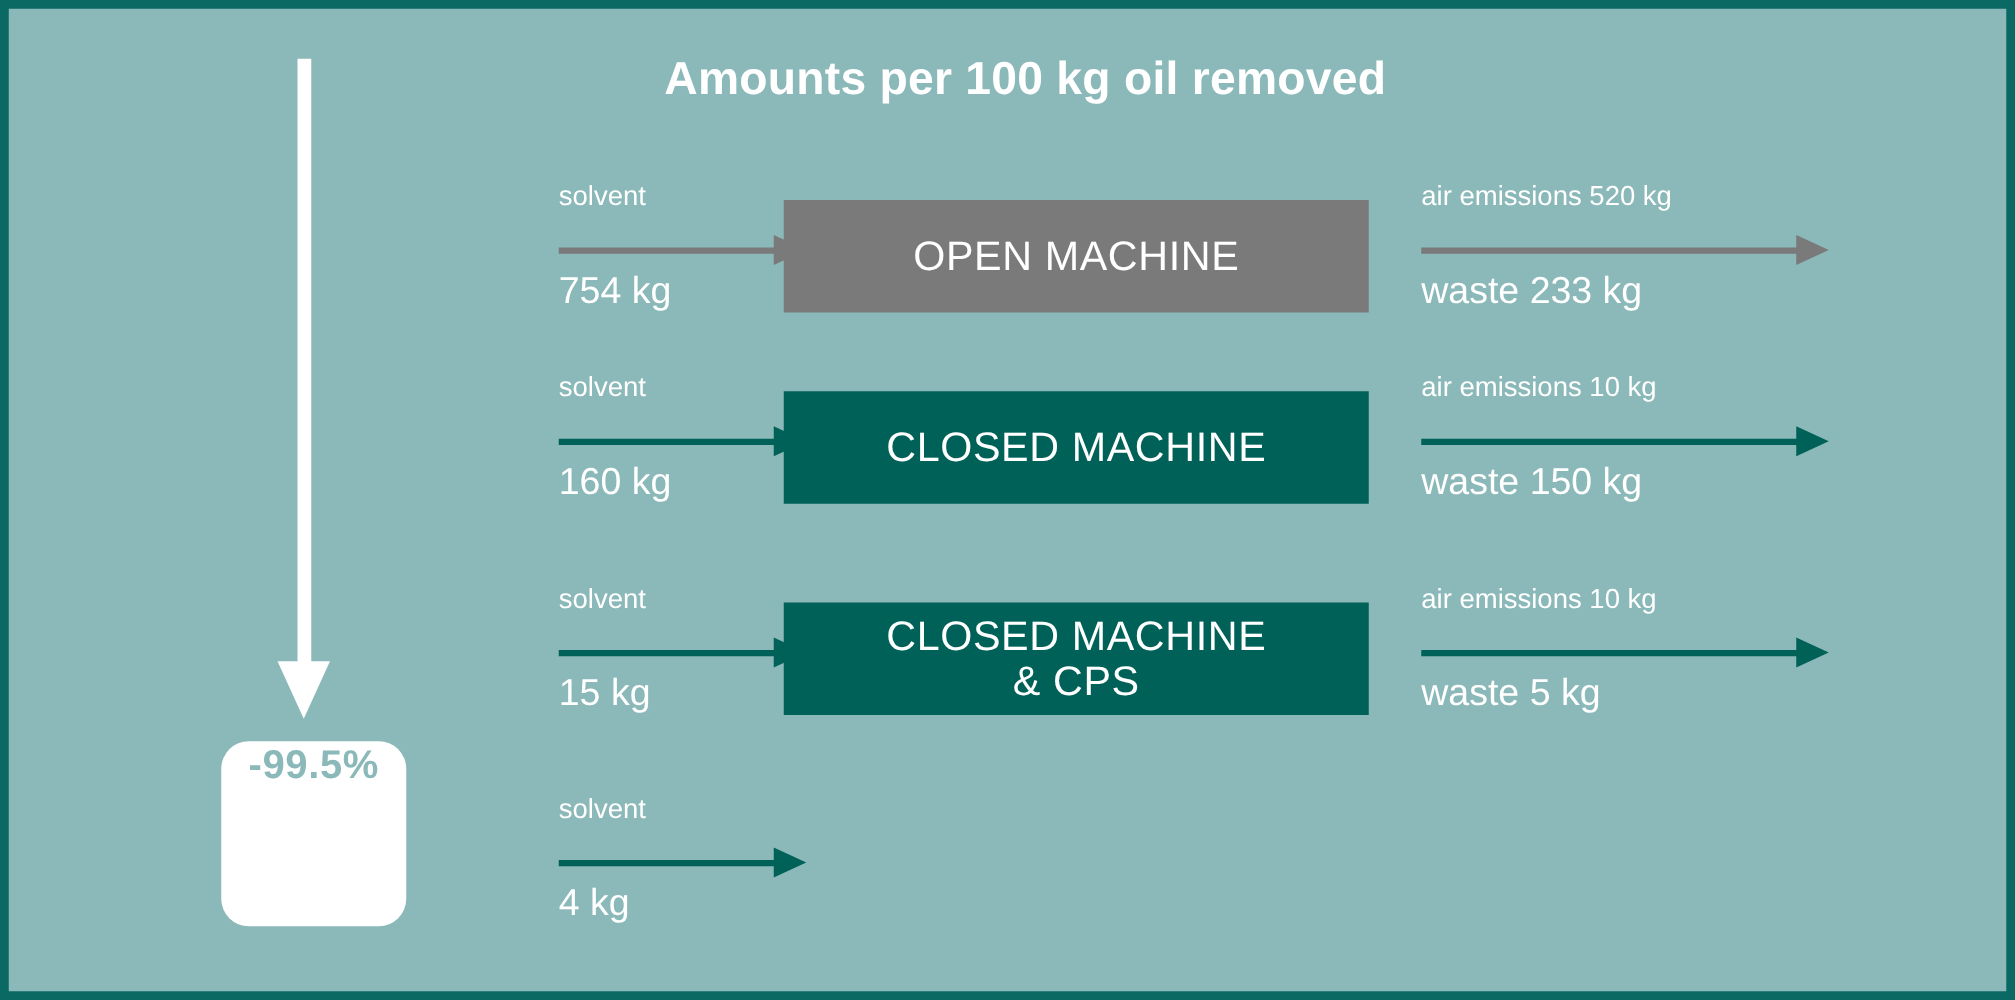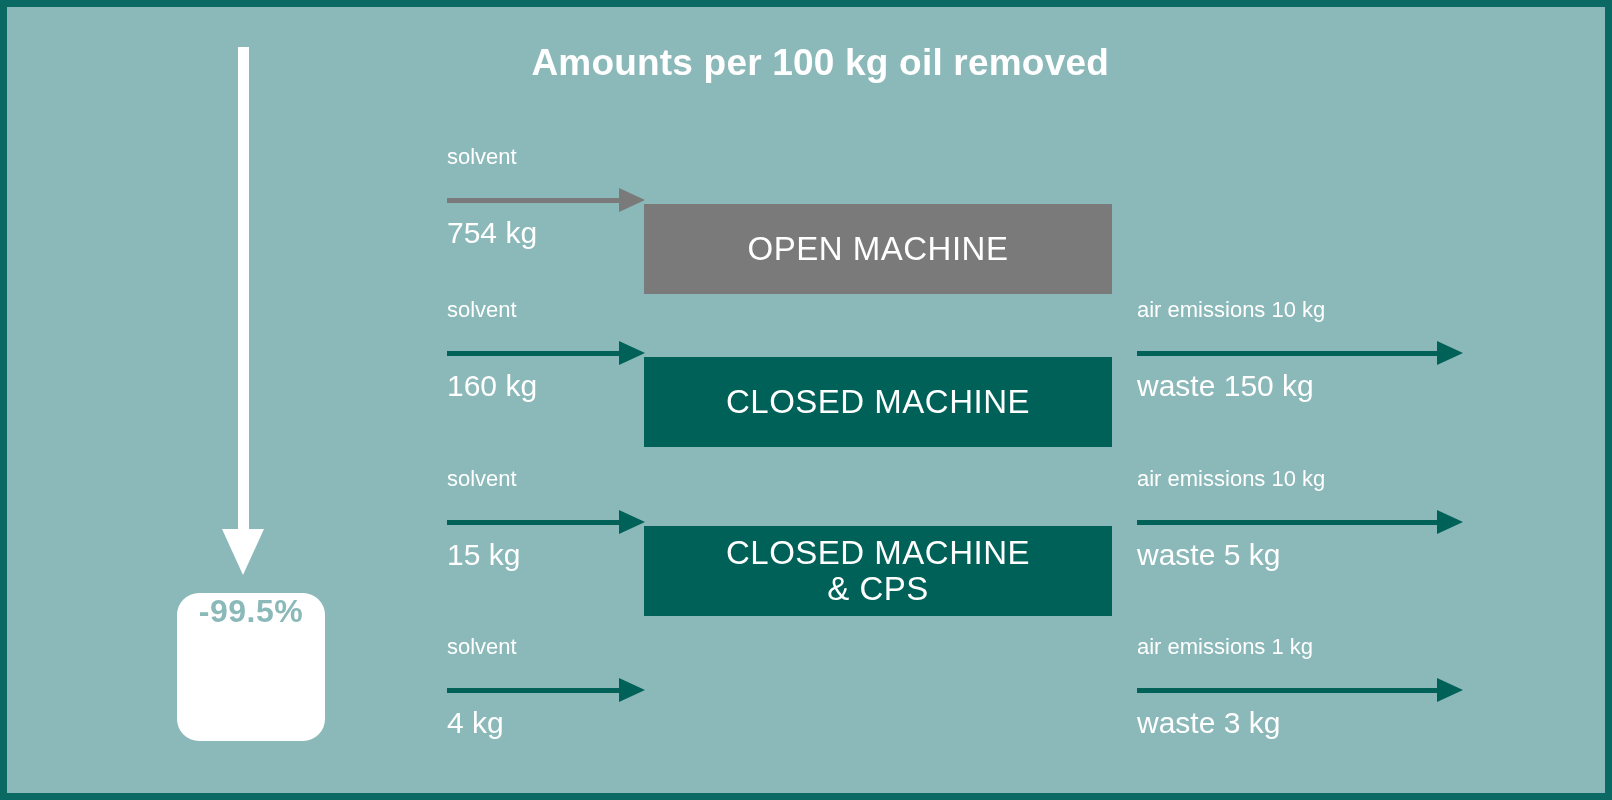--- a/index.html
+++ b/index.html
@@ -129,29 +129,28 @@
     border-bottom: 12px solid transparent;
   }
 
   .input-arrow { left: 0; width: 200px; }
   .input-arrow .shaft { width: 178px; }
   .input-arrow .head { left: 172px; border-left-width: 26px; border-left-style: solid; }
 
   
   .process-box {
     position: absolute;
-    left: 637px;
+    left: 620px;
     top: 0;
     width: 468px;
     height: 90px;
     display: flex;
     align-items: center;
     justify-content: center;
     text-align: center;
-    margin-top: 44px;
   }
   .process-label {
     color: #ffffff;
     font-size: 33px;
     line-height: 1.08;
     letter-spacing: 0.5px;
     padding: 0 6px;
   }
 
   
@@ -188,20 +187,28 @@
           <div class="io-label-top">solvent</div>
           <div class="arrow input-arrow">
             <div class="shaft" style="background:#7a7a7a"></div>
             <div class="head" style="border-left-color:#7a7a7a"></div>
           </div>
           <div class="io-label-bottom">754 kg</div>
         </div>
         <div class="process-box" style="background:#7a7a7a">
           <div class="process-label"><span>OPEN MACHINE</span></div>
         </div>
+        <div class="output-group">
+          <div class="io-label-top">air emissions 520 kg</div>
+          <div class="arrow output-arrow">
+            <div class="shaft" style="background:#7a7a7a"></div>
+            <div class="head" style="border-left-color:#7a7a7a"></div>
+          </div>
+          <div class="io-label-bottom">waste 233 kg</div>
+        </div>
       </div>
       <div class="row" style="top: 306px;">
         <div class="input-group">
           <div class="io-label-top">solvent</div>
           <div class="arrow input-arrow">
             <div class="shaft" style="background:#006158"></div>
             <div class="head" style="border-left-color:#006158"></div>
           </div>
           <div class="io-label-bottom">160 kg</div>
         </div>
@@ -240,24 +247,16 @@
       </div>
       <div class="row" style="top: 643px;">
         <div class="input-group">
           <div class="io-label-top">solvent</div>
           <div class="arrow input-arrow">
             <div class="shaft" style="background:#006158"></div>
             <div class="head" style="border-left-color:#006158"></div>
           </div>
           <div class="io-label-bottom">4 kg</div>
         </div>
-        <div class="output-group">
-          <div class="io-label-top">air emissions 1 kg</div>
-          <div class="arrow output-arrow">
-            <div class="shaft" style="background:#006158"></div>
-            <div class="head" style="border-left-color:#006158"></div>
-          </div>
-          <div class="io-label-bottom">waste 3 kg</div>
-        </div>
       </div>
     </div>
 
 </div>
 
 </body></html>

